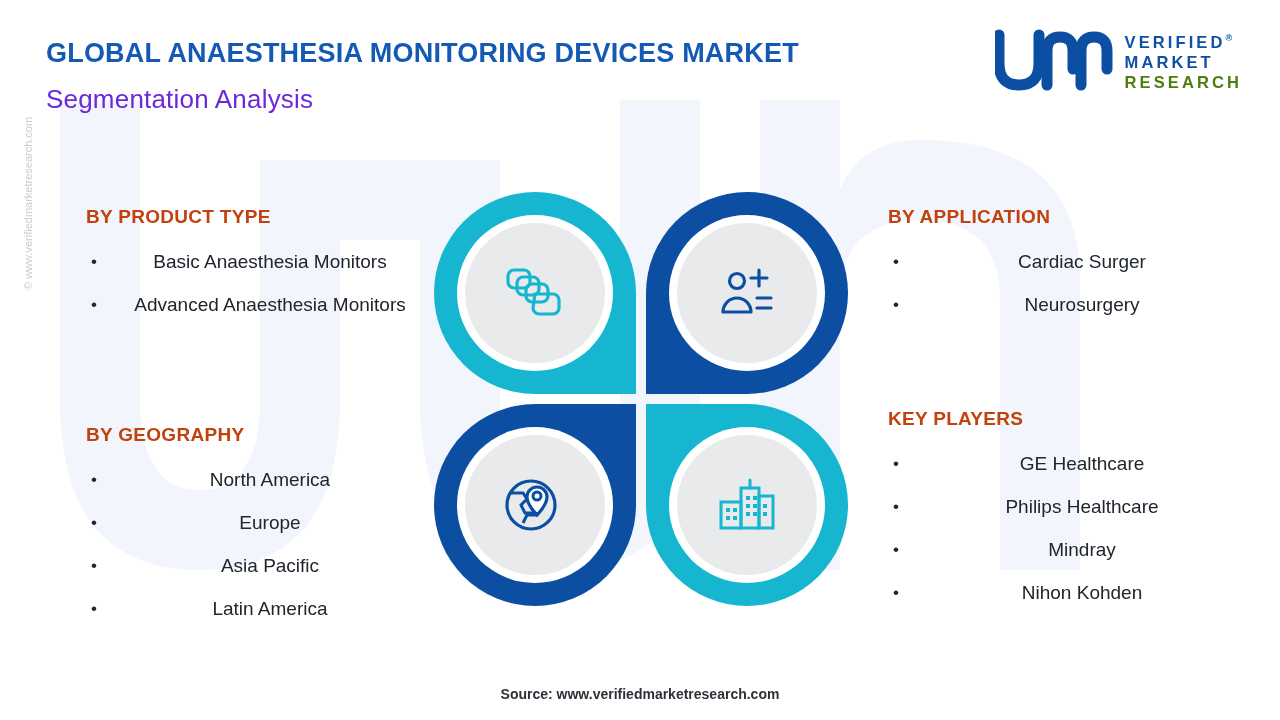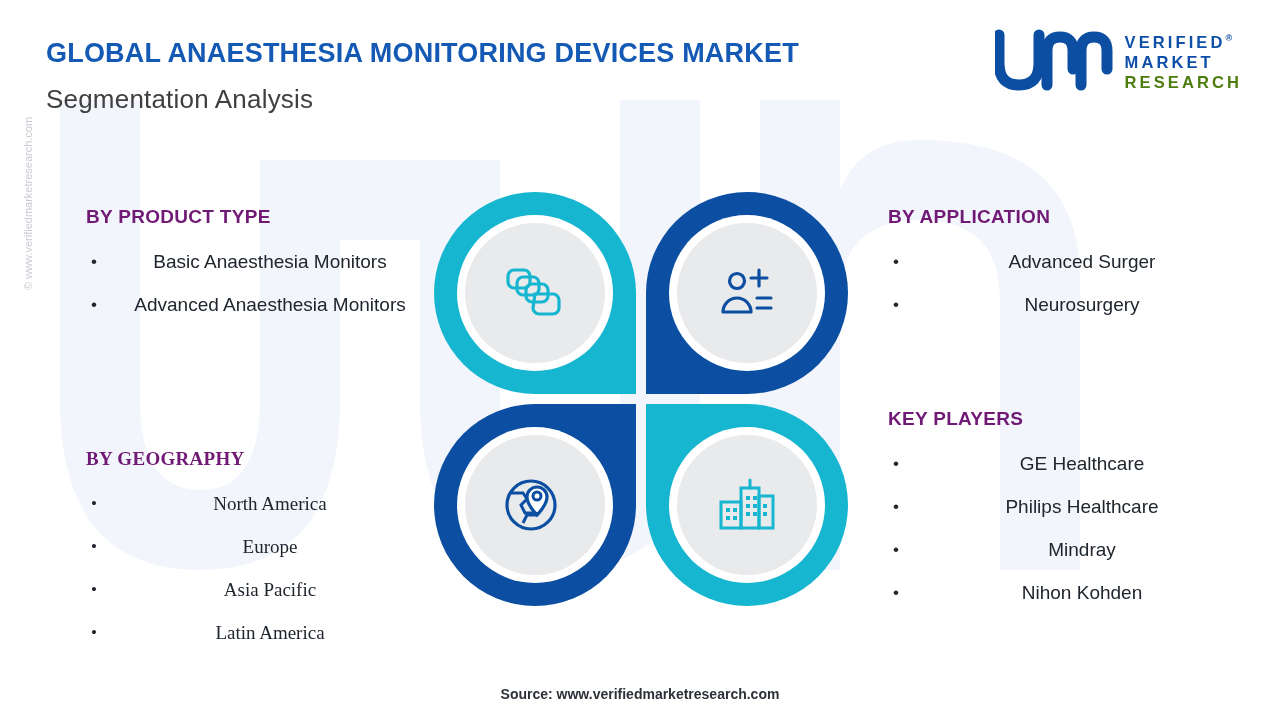--- a/index.html
+++ b/index.html
@@ -45,21 +45,21 @@
     line-height: 38px;
     font-weight: bold;
     color: #1459b4;
     letter-spacing: 0.2px;
     text-transform: uppercase;
     max-width: 790px;
     margin: 0;
   }
   .subtitle {
     font-size: 26px;
-    color: #404040;
+    color: #6d28d9;
     margin-top: 12px;
     font-weight: normal;
     letter-spacing: 0.2px;
   }
 
   
   .logo {
     position: absolute;
     right: 38px;
     top: 28px;
@@ -100,21 +100,21 @@
   }
 
   
   .col {
     position: absolute;
     z-index: 5;
   }
   .col-head {
     font-size: 19px;
     font-weight: bold;
-    color: #701a75;
+    color: #c2410c;
     letter-spacing: 0.3px;
     text-transform: uppercase;
     margin-bottom: 12px;
   }
   ul.items {
     list-style: none;
     margin: 0;
     padding: 0;
   }
   ul.items li {
@@ -128,21 +128,21 @@
   ul.items li::before {
     content: "•";
     position: absolute;
     left: 5px;
     top: 0;
     color: #20262e;
     font-size: 17px;
   }
 
   .col-pt   { left: 86px;  top: 206px; width: 340px; }
-  .col-geo  { left: 86px;  top: 448px; width: 340px; font-family: Liberation Serif, serif; }
+  .col-geo  { left: 86px;  top: 424px; width: 340px; }
   .col-app  { left: 888px; top: 206px; width: 360px; }
   .col-kp   { left: 888px; top: 408px; width: 360px; }
 
   
   .quads {
     position: absolute;
     left: 434px;
     top: 192px;
     width: 414px;
     height: 414px;
@@ -237,21 +237,21 @@
       <li>North America</li>
       <li>Europe</li>
       <li>Asia Pacific</li>
       <li>Latin America</li>
     </ul>
   </div>
 
   <div class="col col-app">
     <div class="col-head">BY APPLICATION</div>
     <ul class="items">
-      <li>Advanced Surger</li>
+      <li>Cardiac Surger</li>
       <li>Neurosurgery</li>
     </ul>
   </div>
 
   <div class="col col-kp">
     <div class="col-head">KEY PLAYERS</div>
     <ul class="items">
       <li>GE Healthcare</li>
       <li>Philips Healthcare</li>
       <li>Mindray</li>

